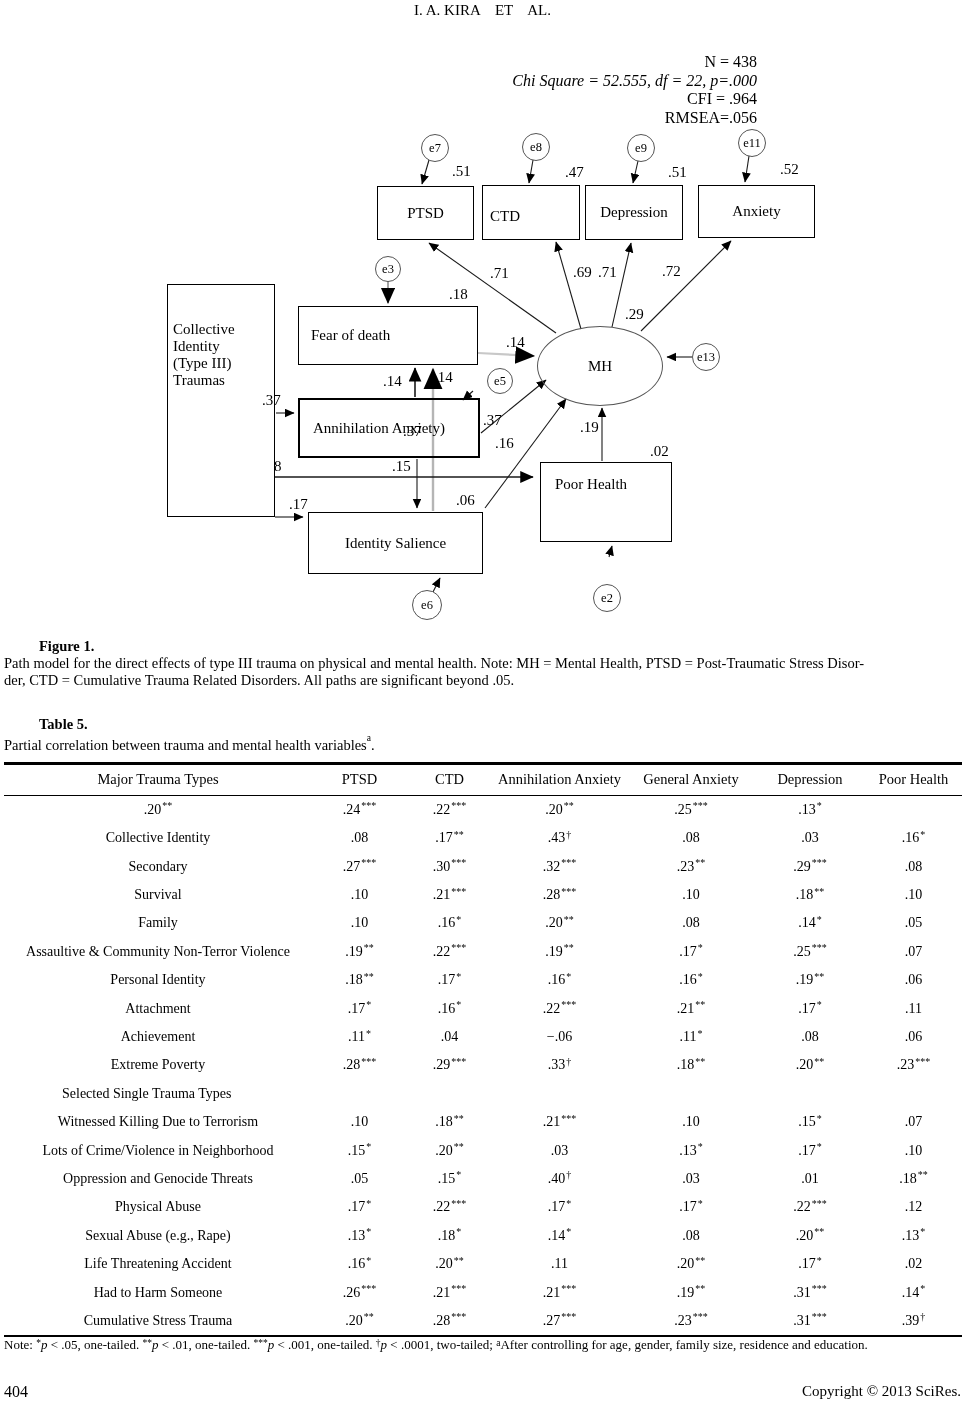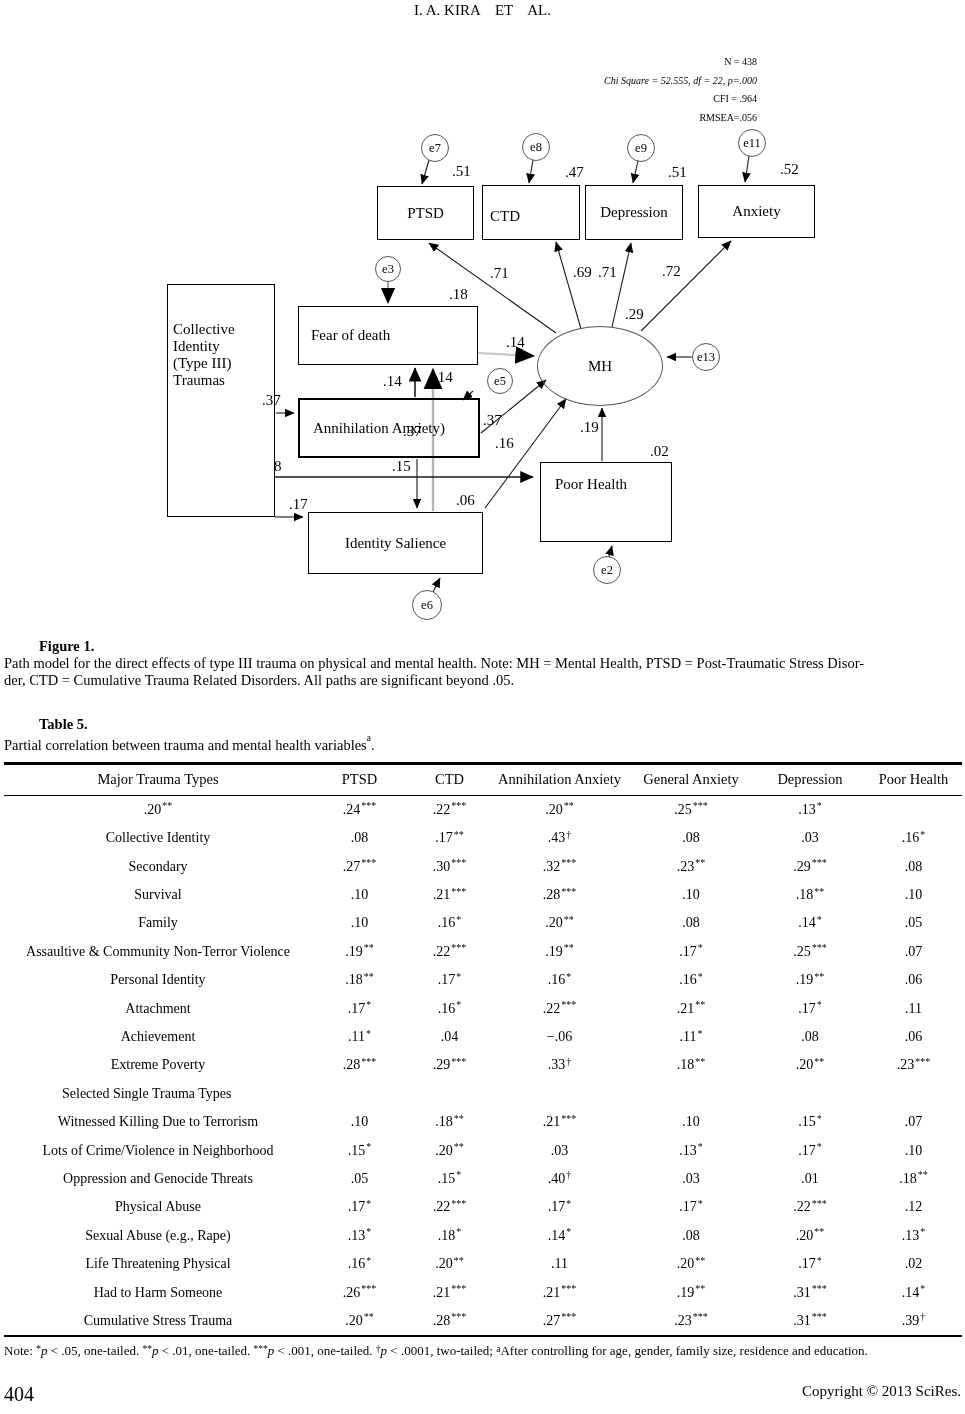--- a/index.html
+++ b/index.html
@@ -2,21 +2,21 @@
 <html><head>
 <meta charset="utf-8">
 <style>
   html,body{margin:0;padding:0;background:#fff;}
   body{width:965px;height:1414px;position:relative;overflow:hidden;
        font-family:"Liberation Serif",serif;color:#000;}
   
   .authors{position:absolute;top:2px;left:0;width:100%;text-align:center;
            font-size:15px;white-space:pre;}
   .stats{position:absolute;top:53px;right:208px;text-align:right;
-         font-size:10px;line-height:18.5px;}
+         font-size:16px;line-height:18.5px;}
   .stats .it{font-style:italic;}
   
   svg.paths{position:absolute;left:0;top:0;z-index:1;pointer-events:none;}
   .box{position:absolute;border:1.6px solid #000;background:transparent;z-index:2;
        display:flex;align-items:center;justify-content:center;font-size:15px;
        box-sizing:border-box;}
   .circle{position:absolute;border:1px solid #555;border-radius:50%;z-index:2;
           display:flex;align-items:center;justify-content:center;font-size:12.5px;
           box-sizing:border-box;background:transparent;}
   .ellipse{border-radius:50%;border-width:1px;border-color:#555;}
@@ -28,25 +28,25 @@
   
   .tablewrap{position:absolute;left:4px;top:762px;width:958px;}
   .hrule{background:#000;width:100%;}
   .trow,.throw{display:grid;grid-template-columns:308px 95px 85px 135px 128px 110px 97px;}
   .throw{height:30px;}
   .th{display:flex;align-items:center;justify-content:center;font-size:14.5px;}
   .trow{height:28.4px;}
   .tcell,.tlabel{display:flex;align-items:center;justify-content:center;font-size:14px;}
   .tsection{grid-column:1/8;display:flex;align-items:center;font-size:14px;padding-left:58px;}
   .tsup{font-size:10px;position:relative;top:-4px;margin-left:1px;}
-  .note{font-size:13px;margin-top:6px;}
+  .note{font-size:13px;}
   .nsup{font-size:9.5px;position:relative;top:-3px;}
   .it{font-style:italic;}
   
-  .pagenum{position:absolute;left:4px;top:1383px;font-size:20px;}
+  .pagenum{position:absolute;left:4px;top:1383px;font-size:16px;}
   .copyright{position:absolute;right:4px;top:1383px;font-size:15px;}
 </style>
 </head>
 <body>
 
 <div class="authors">I. A. KIRA    ET    AL.</div>
 
 <div class="stats">
   <div>N = 438</div>
   <div class="it">Chi Square = 52.555, df = 22, p=.000</div>
@@ -133,21 +133,21 @@
   </div>
 <div class="circle" style="left:375px;top:256px;width:26px;height:26px;">
     <span>e3</span>
   </div>
 <div class="circle" style="left:487px;top:368px;width:26px;height:26px;font-family:Liberation Serif, serif;">
     <span>e5</span>
   </div>
 <div class="circle" style="left:692px;top:343px;width:28px;height:28px;">
     <span>e13</span>
   </div>
-<div class="circle" style="left:593px;top:556px;width:28px;height:28px;">
+<div class="circle" style="left:593px;top:584px;width:28px;height:28px;">
     <span>e2</span>
   </div>
 <div class="circle" style="left:412px;top:590px;width:30px;height:30px;">
     <span>e6</span>
   </div>
 
 <span class="lbl" style="left:452px;top:163px;">.51</span>
 <span class="lbl" style="left:565px;top:164px;">.47</span>
 <span class="lbl" style="left:668px;top:164px;">.51</span>
 <span class="lbl" style="left:780px;top:161px;">.52</span>
@@ -569,21 +569,21 @@
         <div class="tcell">
           <span>.20</span>
           <span class="tsup">**</span>
         </div>
         <div class="tcell">
           <span>.13</span>
           <span class="tsup">*</span>
         </div>
       </div>
       <div class="trow">
-        <div class="tlabel">Life Threatening Physical</div>
+        <div class="tlabel">Life Threatening Accident</div>
         <div class="tcell">
           <span>.16</span>
           <span class="tsup">*</span>
         </div>
         <div class="tcell">
           <span>.20</span>
           <span class="tsup">**</span>
         </div>
         <div class="tcell">
           <span>.11</span>

